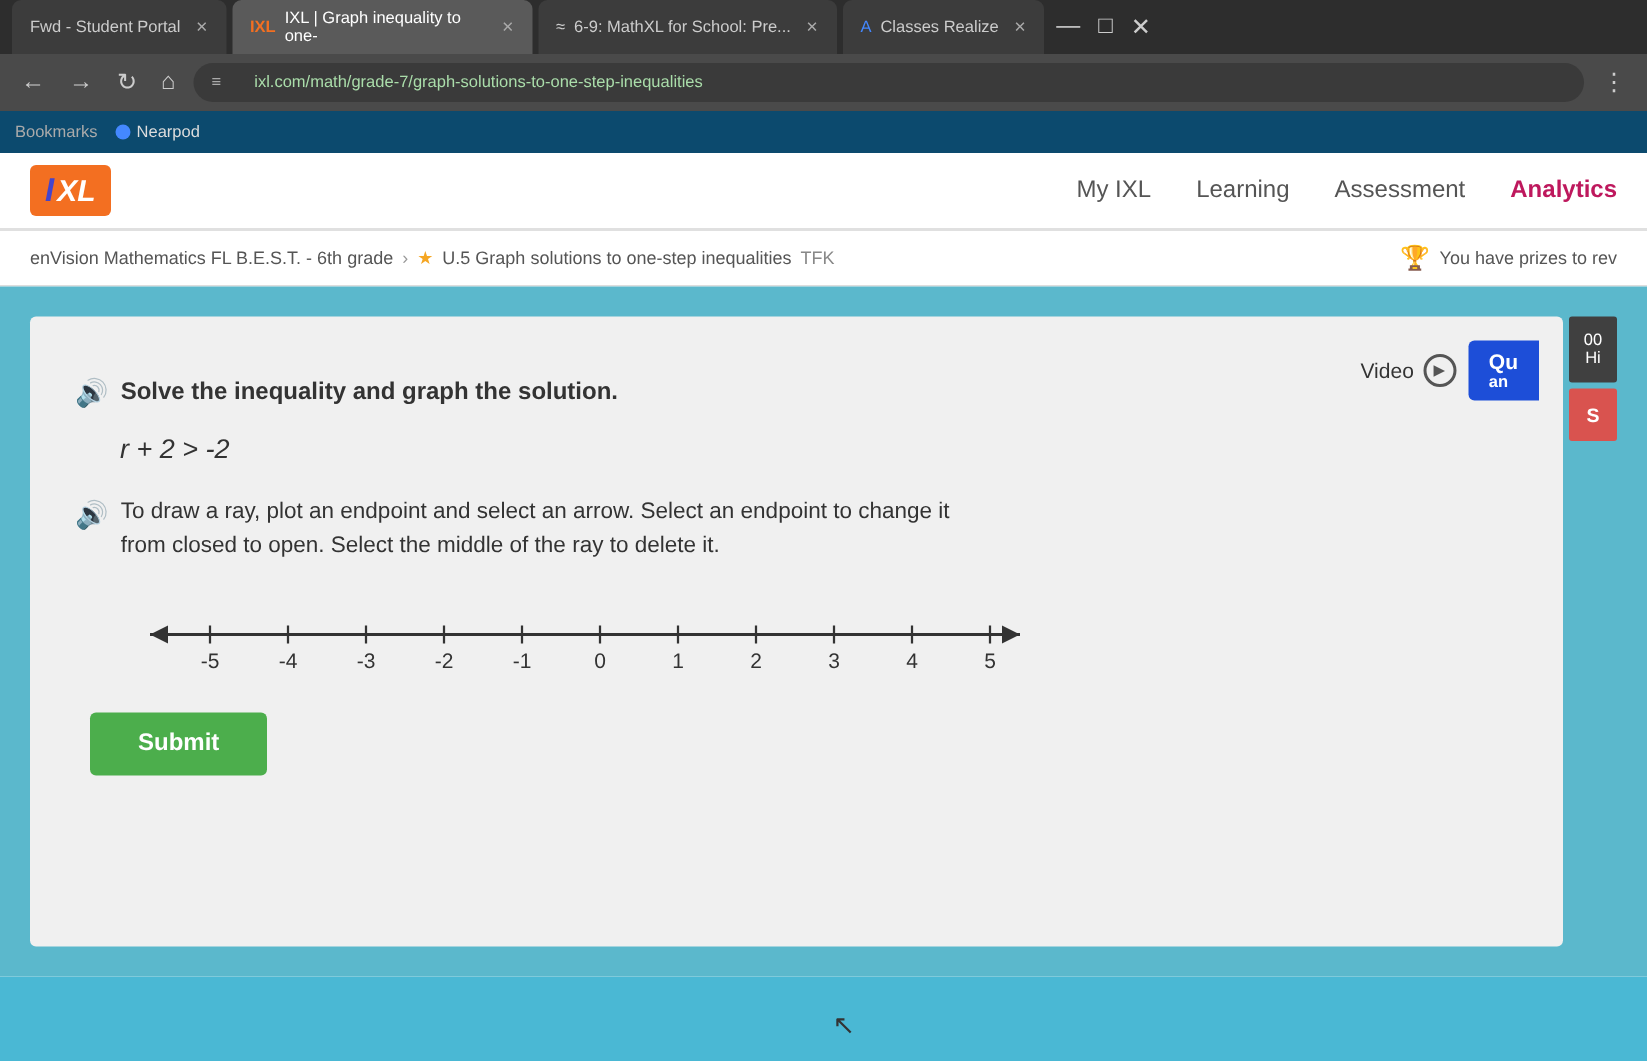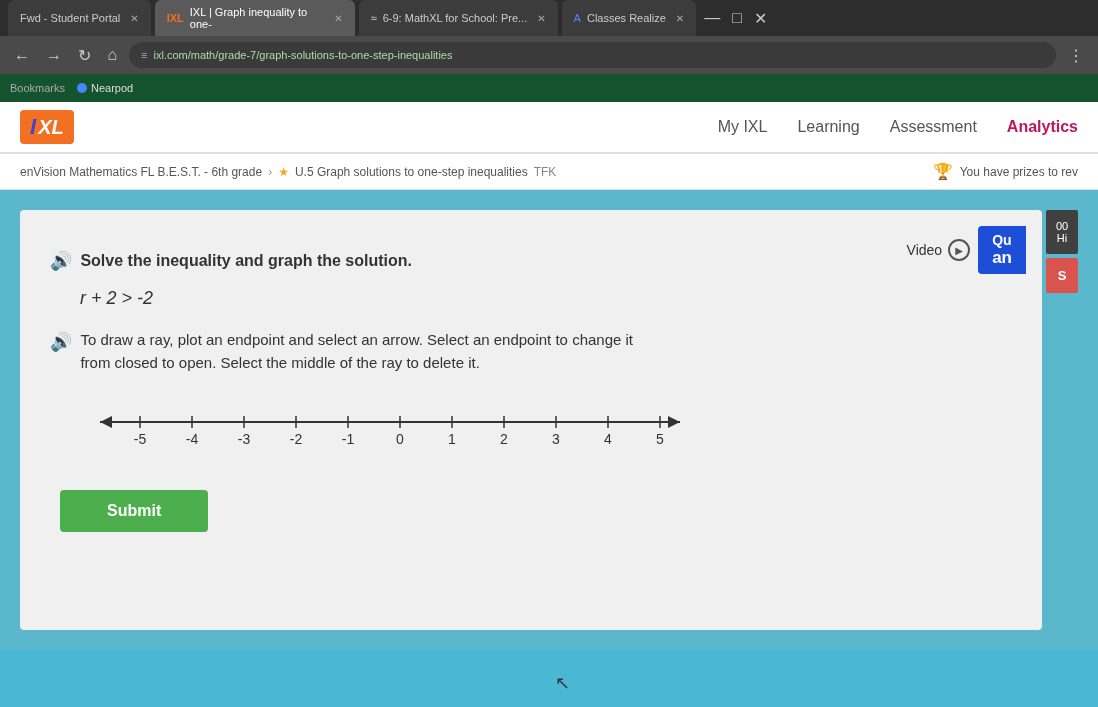--- a/index.html
+++ b/index.html
@@ -7,22 +7,22 @@
 
     
     .browser-chrome { background: #3a3a3a; width: 100%; }
     .browser-titlebar { background: #2d2d2d; height: 36px; display: flex; align-items: center; padding: 0 8px; gap: 4px; }
     .tab { height: 36px; background: #3c3c3c; border-radius: 6px 6px 0 0; display: flex; align-items: center; padding: 0 12px; font-size: 11px; color: #ccc; gap: 6px; max-width: 200px; }
     .tab.active { background: #5a5a5a; color: #fff; }
     .tab-close { color: #aaa; font-size: 10px; cursor: pointer; margin-left: 4px; }
     .browser-toolbar { background: #4a4a4a; height: 38px; display: flex; align-items: center; padding: 0 10px; gap: 8px; }
     .nav-btn { background: none; border: none; color: #ccc; font-size: 16px; cursor: pointer; padding: 4px; }
     .address-bar { flex: 1; background: #3a3a3a; border-radius: 20px; height: 26px; display: flex; align-items: center; padding: 0 12px; }
-    .address-text { font-size: 11px; color: #aaddaa; }
-    .bookmarks-bar { background: #14532d; height: 28px; display: flex; align-items: center; padding: 0 10px; gap: 12px; }
+    .address-text { font-size: 11px; color: #aaddaa; margin-left: 16px; }
+    .bookmarks-bar { background: #0c4a6e; height: 28px; display: flex; align-items: center; padding: 0 10px; gap: 12px; }
     .bookmark-item { font-size: 11px; color: #ddd; display: flex; align-items: center; gap: 4px; cursor: pointer; }
     .bookmark-dot { width: 10px; height: 10px; border-radius: 50%; background: #4488ff; }
 
     
     .ixl-app { background: #fff; }
     .ixl-nav { background: #fff; height: 52px; display: flex; align-items: center; padding: 0 20px; border-bottom: 2px solid #e0e0e0; }
     .ixl-logo { background: #f36f21; color: #fff; font-size: 20px; font-weight: bold; padding: 4px 10px; border-radius: 4px; margin-right: 30px; font-style: italic; }
     .ixl-logo-i { color: #4444cc; font-style: italic; font-weight: bold; font-size: 22px; margin-right: 2px; }
     .nav-links { display: flex; gap: 30px; margin-left: auto; }
     .nav-link { font-size: 16px; color: #555; cursor: pointer; font-weight: normal; }
@@ -51,21 +51,21 @@
     .problem-title { font-size: 16px; color: #333; font-weight: bold; display: flex; align-items: center; margin-bottom: 16px; }
     .equation { font-size: 18px; color: #333; margin: 0 0 20px 30px; font-style: italic; }
     .instruction { font-size: 15px; color: #333; display: flex; align-items: flex-start; margin-bottom: 20px; line-height: 1.5; }
     .instruction-text { }
 
     
     .number-line-container { margin: 20px 30px; position: relative; }
     .number-line-svg { display: block; }
 
     
-    .submit-btn { background: #4cae4c; color: #fff; border: none; padding: 12px 47px; font-size: 16px; border-radius: 4px; cursor: pointer; margin-top: 16px; margin-left: 10px; font-weight: bold; }
+    .submit-btn { background: #4cae4c; color: #fff; border: none; padding: 12px 32px; font-size: 16px; border-radius: 4px; cursor: pointer; margin-left: 10px; font-weight: bold; }
   </style>
 </head>
 <body>
 
 <div class="browser-chrome">
   <div class="browser-titlebar">
     <div class="tab">
       <span>Fwd - Student Portal</span>
       <span class="tab-close">✕</span>
     </div>
@@ -140,21 +140,21 @@
     <div class="content-card">
 
       <div class="video-area">
         <div class="video-btn">
           <span>Video</span>
           <div class="video-circle">▶</div>
         </div>
         <div style="display:flex;flex-direction:column;">
           <div class="qu-btn">
             <div>Qu</div>
-            <div style="font-size:17px;">an</div>
+            <div style="font-size:11px;">an</div>
           </div>
         </div>
       </div>
 
       <div class="problem-section">
         <div class="problem-title">
           <span class="speaker-icon">🔊</span>
           <span>Solve the inequality and graph the solution.</span>
         </div>
         <div class="equation">r + 2 &gt; -2</div>

